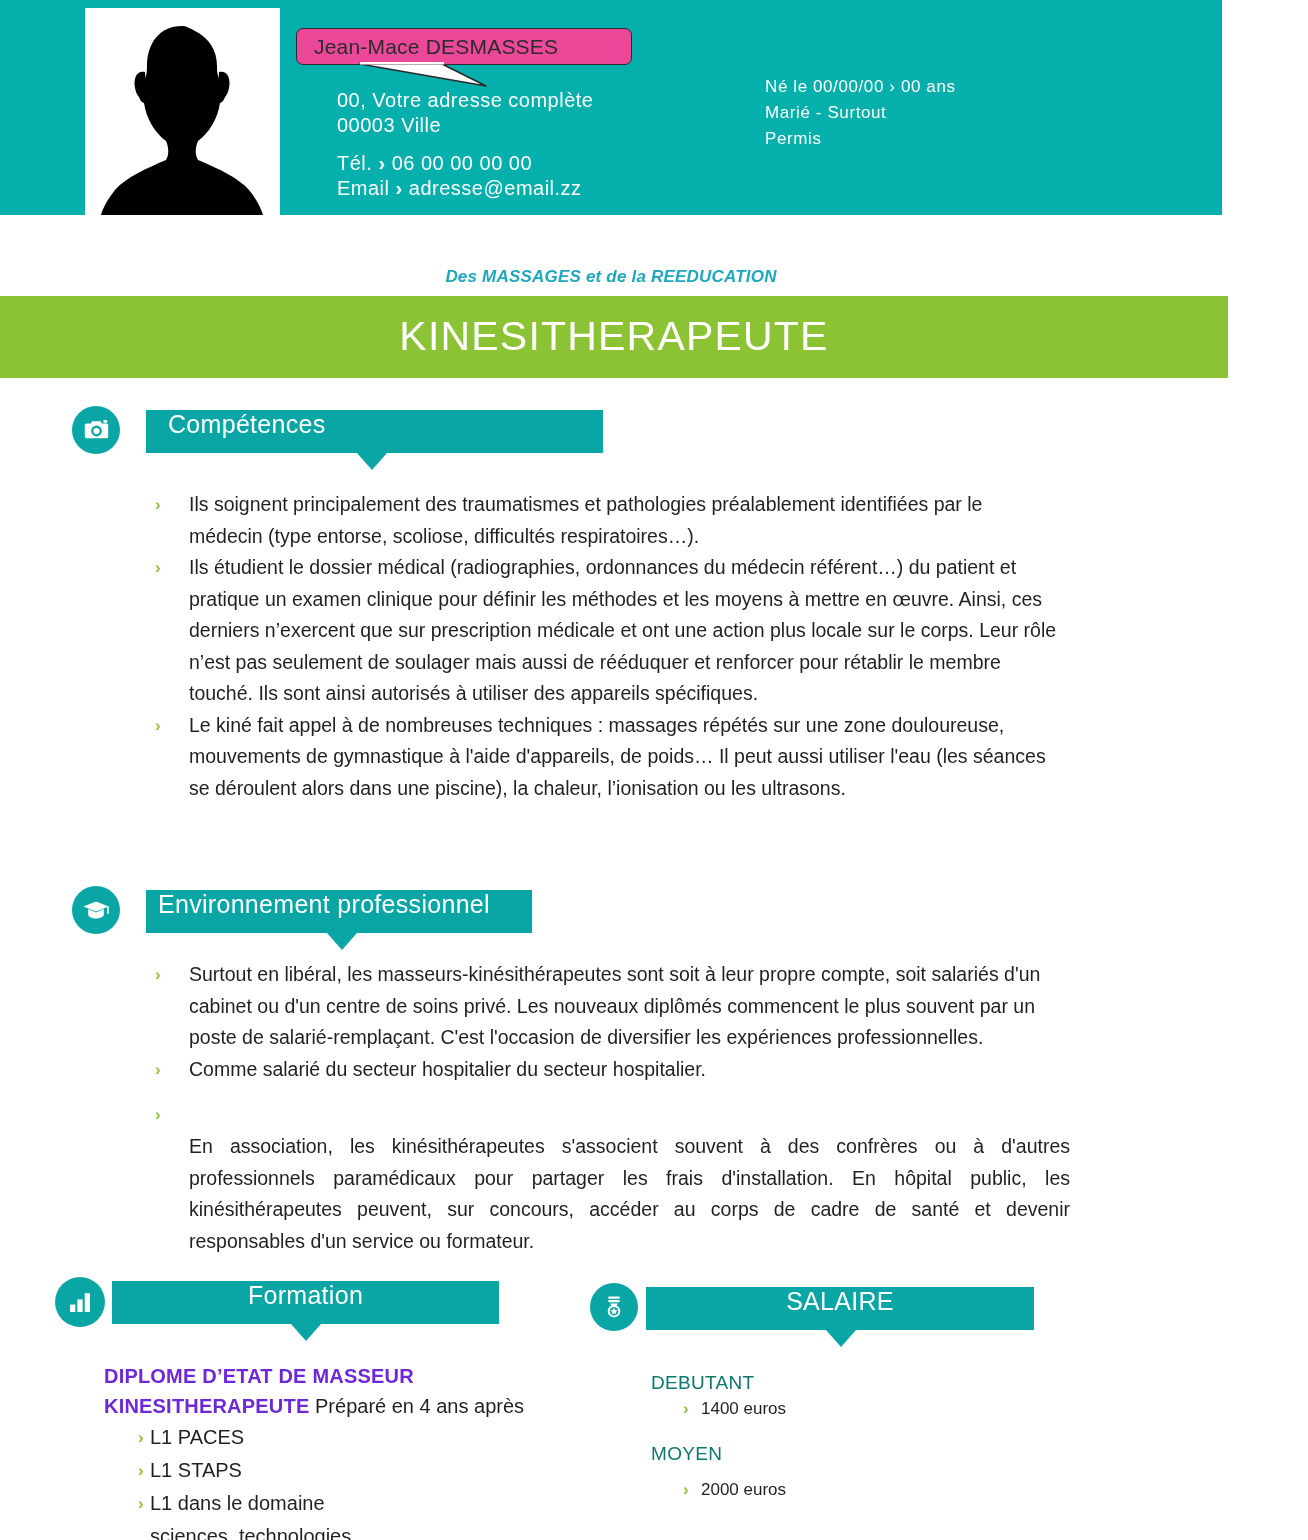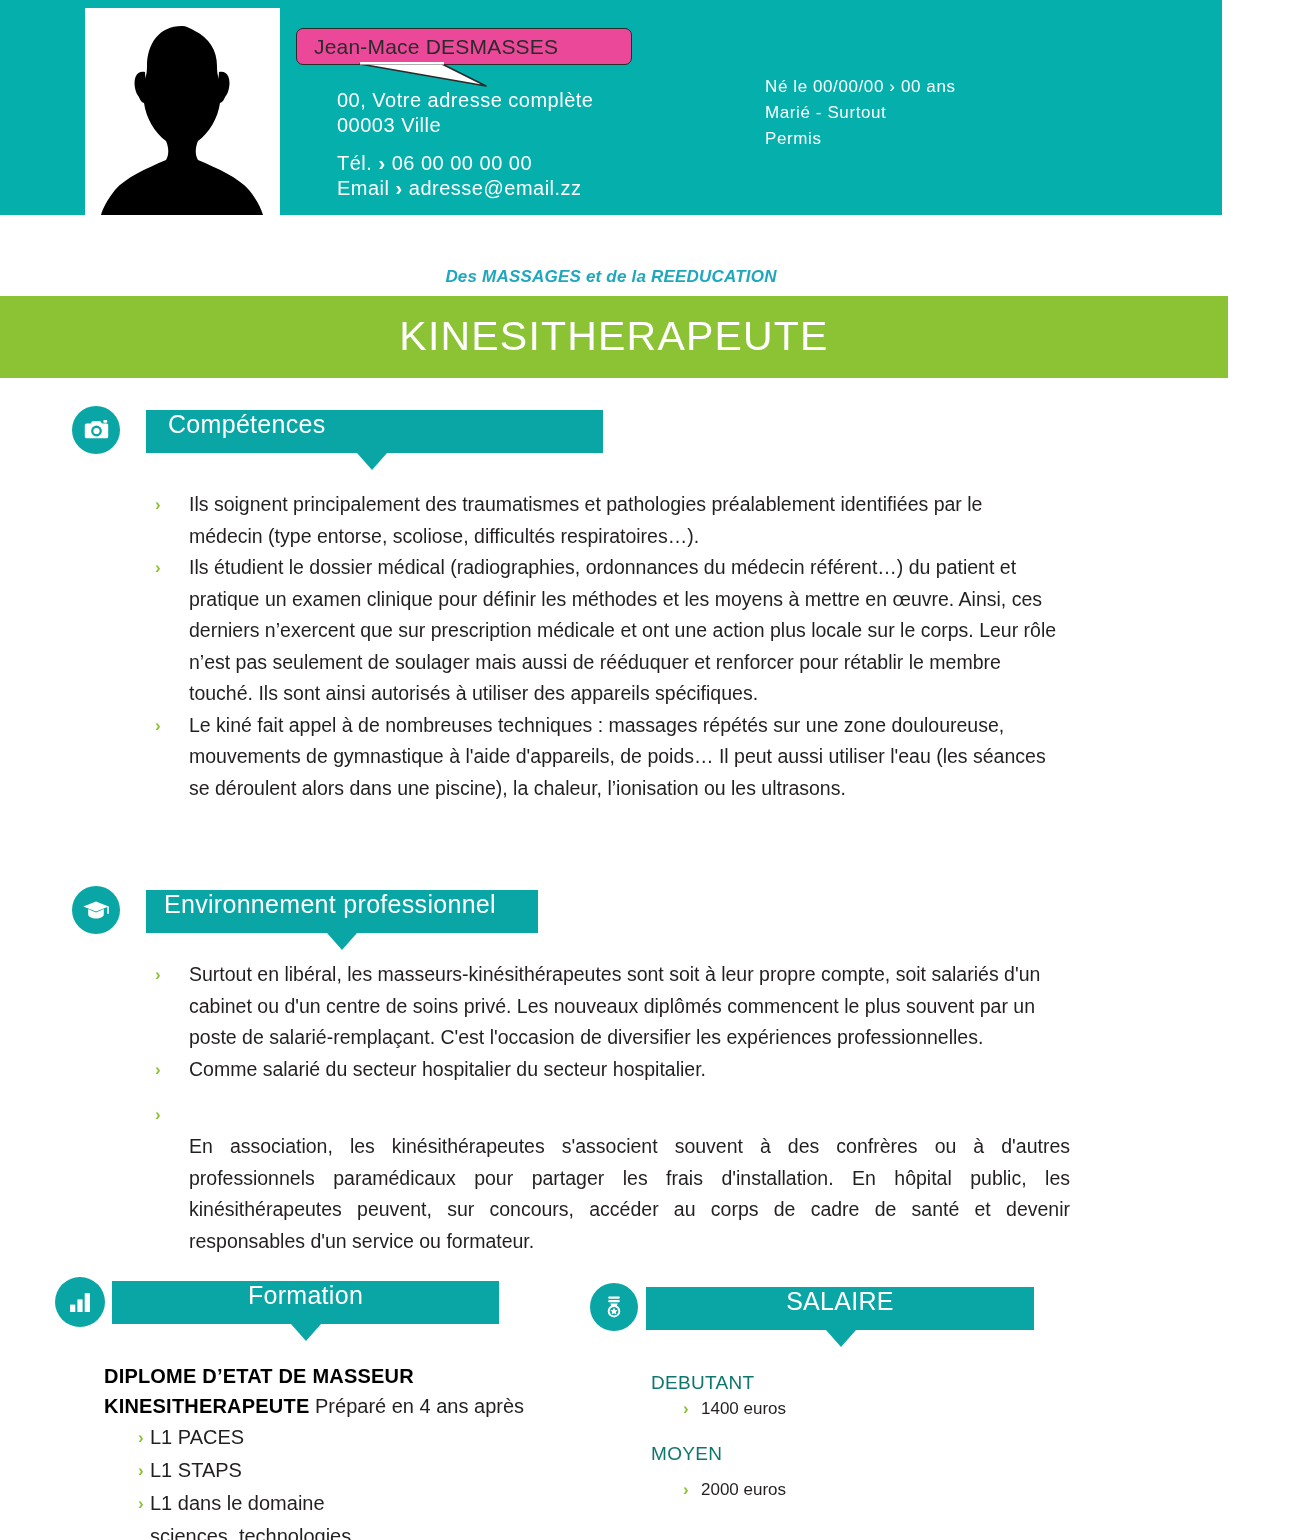--- a/index.html
+++ b/index.html
@@ -195,21 +195,21 @@
   .col-block {
     position: absolute;
     font-family: "Liberation Sans", sans-serif;
   }
   .col-lead {
     font-size: 20px;
     line-height: 30px;
     color: #231f20;
   }
   .col-lead b {
-    color: #000000;
+    color: #6d28d9;
     font-weight: bold;
     letter-spacing: 0.2px;
   }
   .col-sub {
     font-size: 19px;
     font-weight: normal;
     color: #0f766e;
     letter-spacing: 0.3px;
   }
   .col-item {
@@ -333,21 +333,21 @@
 
 <div class="sec-head" style="left:72px; top:886px;">
   <div class="sec-icon">
     <svg width="28" height="28" viewBox="0 0 28 28">
       <path fill="#ffffff" d="M14 5.4 L26.6 10.4 L14 15.4 L1.4 10.4 Z"></path>
       <path fill="#ffffff" d="M6.2 13.1 L6.2 18.6 C6.2 20.9 9.7 22.6 14 22.6
         C18.3 22.6 21.8 20.9 21.8 18.6 L21.8 13.1 L14 16.6 Z"></path>
       <rect x="25.3" y="10.4" width="1.5" height="7.4" fill="#ffffff"></rect>
     </svg>
   </div>
-  <div class="sec-bar" style="left:74px; width:374px; padding-left:18px;">
+  <div class="sec-bar" style="left:74px; width:374px; padding-left:12px;">
     <span class="sec-label">Environnement professionnel</span>
   </div>
   <div class="sec-arrow" style="left:255px;"></div>
 </div>
 
 <div class="body-block" style="left:155px; top:959px; width:915px;">
   <div class="bullet-row">
     <div class="bullet-mark">›</div>
     <div class="bullet-text">Surtout en libéral, les masseurs-kinésithérapeutes sont soit à leur propre compte, soit salariés d'un cabinet ou d'un centre de soins privé. Les nouveaux diplômés commencent le plus souvent par un poste de salarié-remplaçant. C'est l'occasion de diversifier les expériences professionnelles.</div>
   </div>

